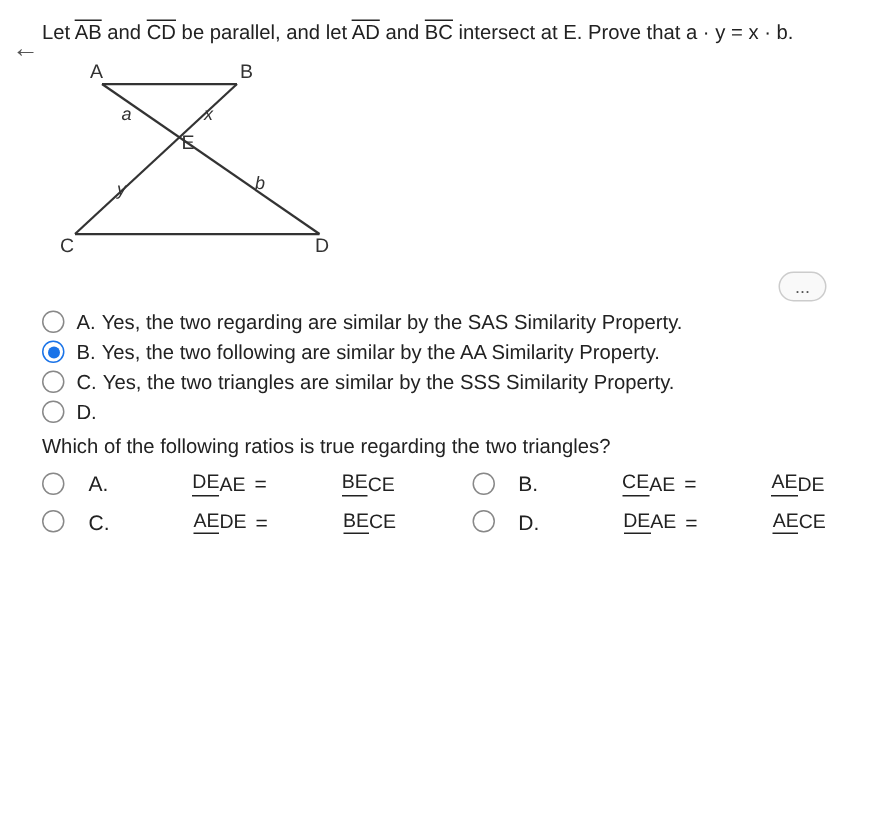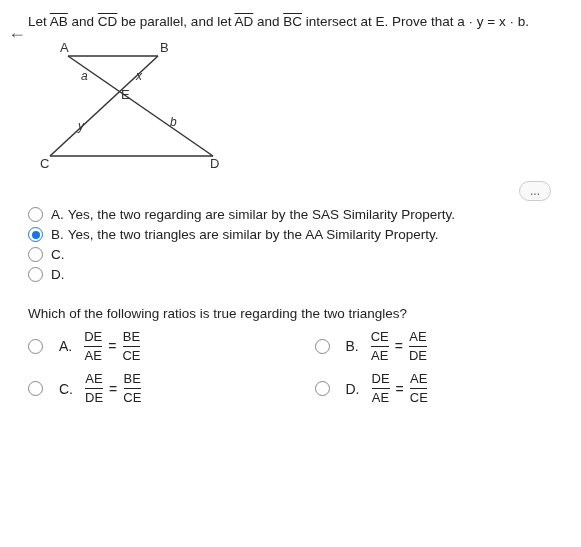--- a/index.html
+++ b/index.html
@@ -85,45 +85,46 @@
       height: 8px;
       border-radius: 50%;
       background: #1a73e8;
     }
     .option-letter {
       font-weight: 500;
       margin-right: 4px;
     }
     .which-question {
       font-size: 13.5px;
-      margin-top: 24px;
+      margin-top: 8px;
       margin-bottom: 8px;
     }
     .ratio-grid {
       display: grid;
       grid-template-columns: 1fr 1fr;
       gap: 8px 30px;
     }
     .ratio-option {
       display: flex;
       align-items: center;
       gap: 8px;
     }
     .ratio-expr {
       display: flex;
       align-items: center;
       gap: 4px;
       font-size: 13px;
     }
     .fraction {
       display: inline-flex;
-      flex-direction: column;
+      flex-direction: row;
       align-items: center;
       font-size: 13px;
       line-height: 1.2;
+      margin-left: 44px;
     }
     .fraction .numer { border-bottom: 1px solid #222; padding-bottom: 1px; }
     .fraction .denom { padding-top: 1px; }
     .equals-sign {
       font-size: 14px;
       padding: 0 2px;
     }
     .clearfix::after { content: ''; display: table; clear: both; }
   </style>
 </head>
@@ -180,25 +181,26 @@
 
   <div class="options-section">
     <div class="option-row">
       <div class="radio-circle"></div>
       <span class="option-letter">A.</span>
       <span>Yes, the two regarding are similar by the SAS Similarity Property.</span>
     </div>
     <div class="option-row">
       <div class="radio-circle selected"></div>
       <span class="option-letter">B.</span>
-      <span>Yes, the two triangles are similar by the AA Similarity Property.</span>
+      <span>Yes, the two following are similar by the AA Similarity Property.</span>
     </div>
     <div class="option-row">
       <div class="radio-circle"></div>
       <span class="option-letter">C.</span>
+      <span>Yes, the two triangles are similar by the SSS Similarity Property.</span>
     </div>
     <div class="option-row">
       <div class="radio-circle"></div>
       <span class="option-letter">D.</span>
     </div>
   </div>
 
   <div class="which-question">
     Which of the following ratios is true regarding the two triangles?
   </div>

